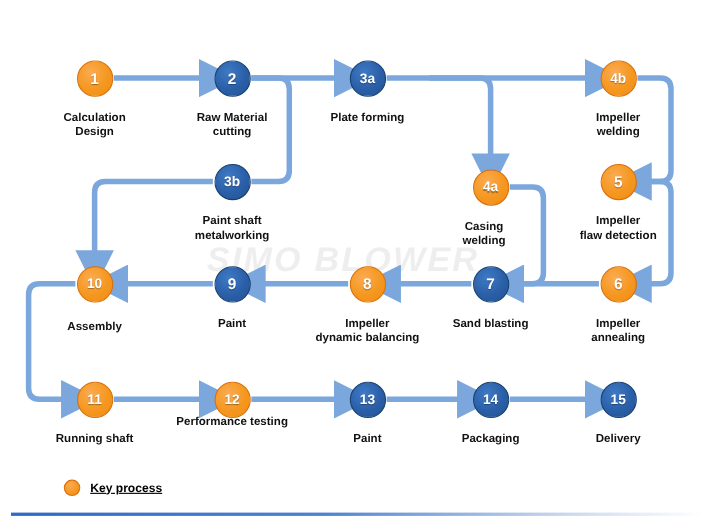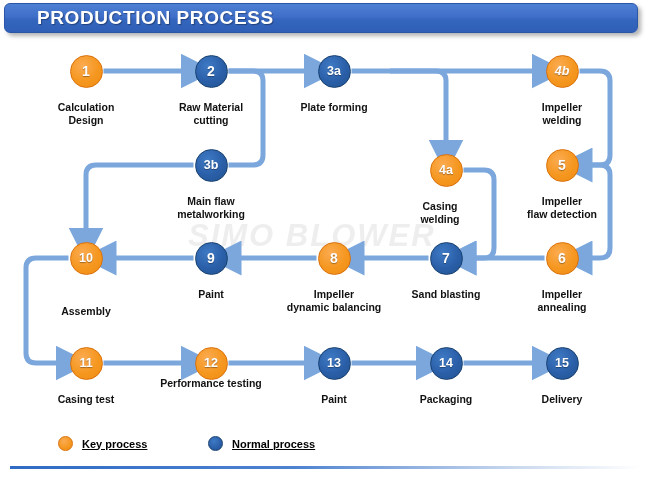--- a/index.html
+++ b/index.html
@@ -138,23 +138,20 @@
     left:10px;top:466px;
     width:630px;height:3px;
     background:linear-gradient(to right,#2f6bc4 0%,#4d82d0 45%,#c9d8ee 80%,#ffffff 100%);
   }
 </style>
 </head>
 <body>
 
 <div id="page">
 
-  <div class="titlebar">
-    <div class="titlebar-text">PRODUCTION PROCESS</div>
-  </div>
 
   <div class="watermark">SIMO BLOWER</div>
 
   <div id="flow">
 
     <svg id="connectors" width="650" height="390" viewBox="0 0 650 390" style="position:absolute;left:0;top:0;">
       <defs>
         <marker id="arrR" markerWidth="7" markerHeight="7" refX="1" refY="3.5" orient="auto" markerUnits="strokeWidth">
           <path d="M0,0 L7,3.5 L0,7 Z" fill="#7ba7dd"></path>
         </marker>
@@ -178,21 +175,21 @@
           <path d="M351.5,330 L420.5,330" marker-end="url(#arrR)"></path>
           <path d="M463.5,330 L536.5,330" marker-end="url(#arrR)"></path>
           <path d="M193.5,132 L96,132 Q86,132 86,142 L86,199.5" marker-end="url(#arrR)"></path>
         </g>
     </svg>
 
     <div id="nodes-layer">
         <div class="node key" style="left: 69.5px; top: 21.5px;">1</div>
         <div class="node normal" style="left: 194.5px; top: 21.5px;">2</div>
         <div class="node normal small-txt" style="left: 317.5px; top: 21.5px; text-align: right;">3a</div>
-        <div class="node key small-txt" style="left: 545.5px; top: 21.5px; font-style: italic;">4b</div>
+        <div class="node key small-txt" style="left: 545.5px; top: 21.5px;">4b</div>
         <div class="node normal small-txt" style="left: 194.5px; top: 115.5px;">3b</div>
         <div class="node key small-txt" style="left: 429.5px; top: 120.5px;">4a</div>
         <div class="node key" style="left: 545.5px; top: 115.5px;">5</div>
         <div class="node key small-txt" style="left: 69.5px; top: 208.5px;">10</div>
         <div class="node normal" style="left: 194.5px; top: 208.5px;">9</div>
         <div class="node key" style="left: 317.5px; top: 208.5px;">8</div>
         <div class="node normal" style="left: 429.5px; top: 208.5px;">7</div>
         <div class="node key" style="left: 545.5px; top: 208.5px;">6</div>
         <div class="node key small-txt" style="left: 69.5px; top: 313.5px;">11</div>
         <div class="node key small-txt" style="left: 194.5px; top: 313.5px;">12</div>
@@ -201,47 +198,43 @@
         <div class="node normal small-txt" style="left: 545.5px; top: 313.5px;">15</div>
       </div>
     <div id="labels-layer">
         <div class="label" style="left: 6px; top: 68px; width: 160px;">Calculation
 Design</div>
         <div class="label" style="left: 131px; top: 68px; width: 160px; text-align: center;">Raw Material
 cutting</div>
         <div class="label" style="left: 254px; top: 68px; width: 160px;">Plate forming</div>
         <div class="label" style="left: 482px; top: 68px; width: 160px;">Impeller
 welding</div>
-        <div class="label" style="left: 131px; top: 162px; width: 160px;">Main flaw
+        <div class="label" style="left: 131px; top: 162px; width: 160px;">Paint shaft
 metalworking</div>
         <div class="label" style="left: 360px; top: 167px; width: 160px;">Casing
 welding</div>
         <div class="label" style="left: 482px; top: 162px; width: 160px;">Impeller
 flaw detection</div>
-        <div class="label" style="left: 6px; top: 272px; width: 160px;">Assembly</div>
+        <div class="label" style="left: 6px; top: 258px; width: 160px;">Assembly</div>
         <div class="label" style="left: 131px; top: 255px; width: 160px;">Paint</div>
         <div class="label" style="left: 254px; top: 255px; width: 160px;">Impeller
 dynamic balancing</div>
         <div class="label" style="left: 366px; top: 255px; width: 160px;">Sand blasting</div>
         <div class="label" style="left: 482px; top: 255px; width: 160px;">Impeller
 annealing</div>
-        <div class="label" style="left: 6px; top: 360px; width: 160px;">Casing test</div>
+        <div class="label" style="left: 6px; top: 360px; width: 160px;">Running shaft</div>
         <div class="label" style="left: 131px; top: 344px; width: 160px;">Performance testing</div>
         <div class="label" style="left: 254px; top: 360px; width: 160px;">Paint</div>
         <div class="label" style="left: 366px; top: 360px; width: 160px;">Packaging</div>
         <div class="label" style="left: 482px; top: 360px; width: 160px;">Delivery</div>
       </div>
   </div>
 
   <div class="legend">
       <div class="legend-item" style="left: 58px; top: 4px;">
         <span class="legend-dot key"></span>
         <span class="legend-text">Key process</span>
       </div>
-      <div class="legend-item" style="left: 208px; top: 4px;">
-        <span class="legend-dot normal"></span>
-        <span class="legend-text">Normal process</span>
-      </div>
     </div>
 
   <div class="bottom-rule"></div>
 
 </div>
 
 </body></html>

